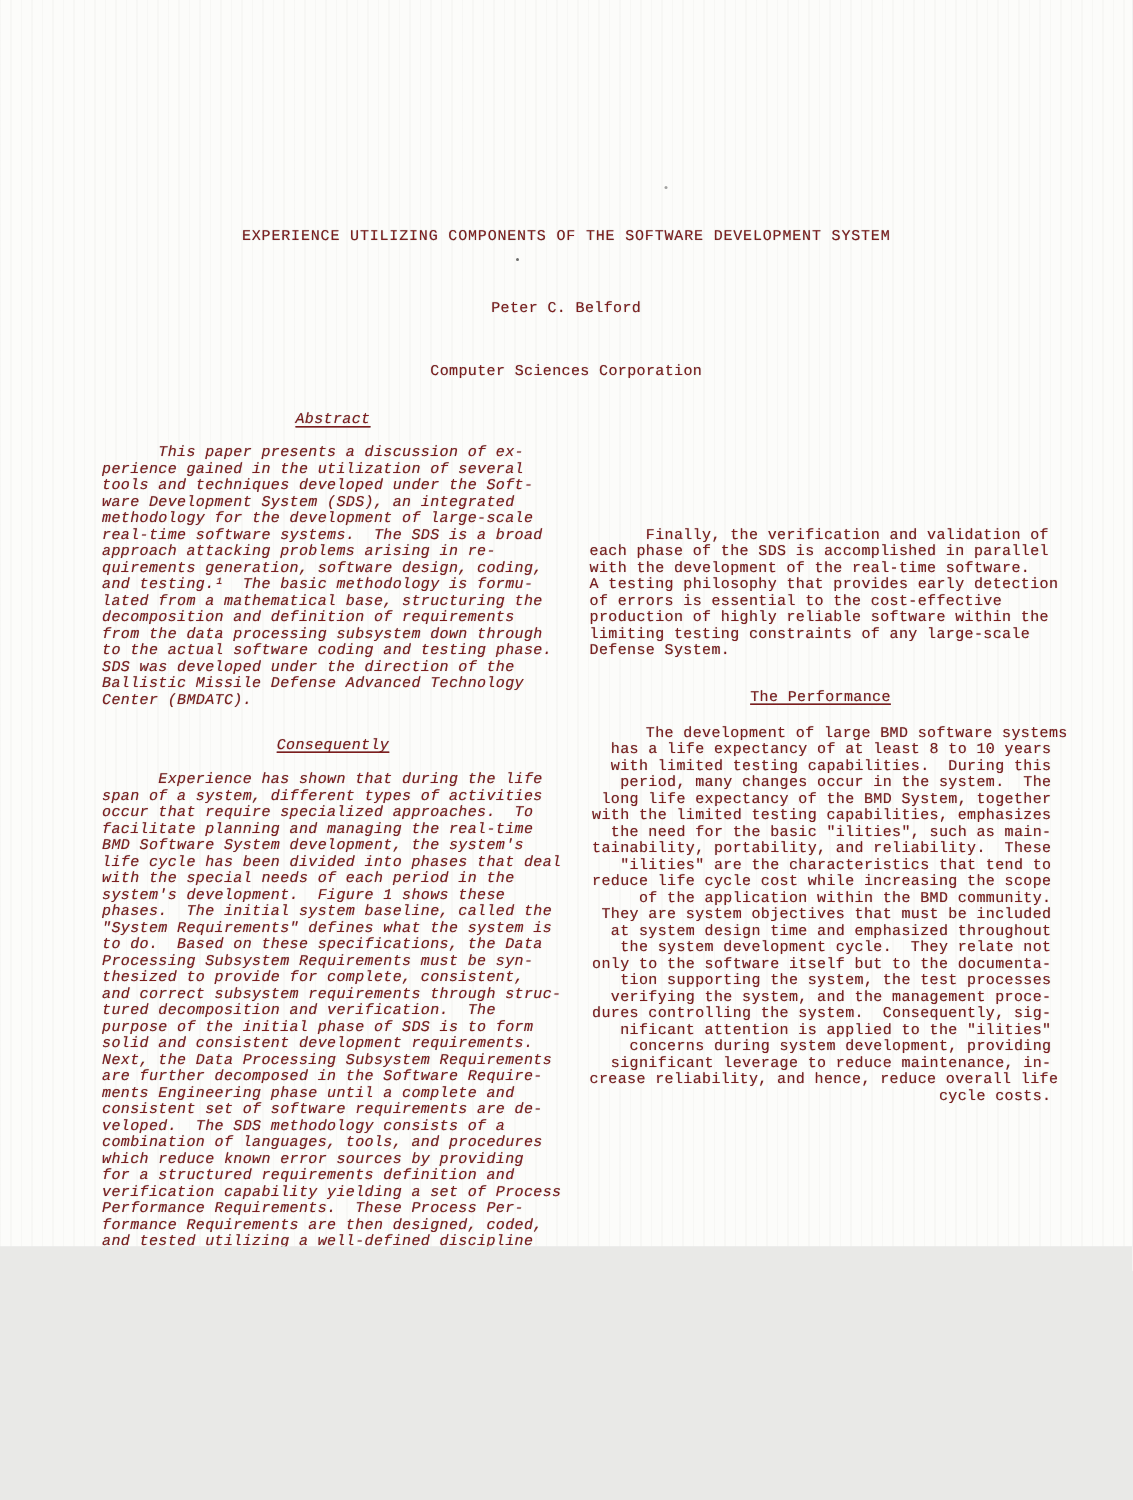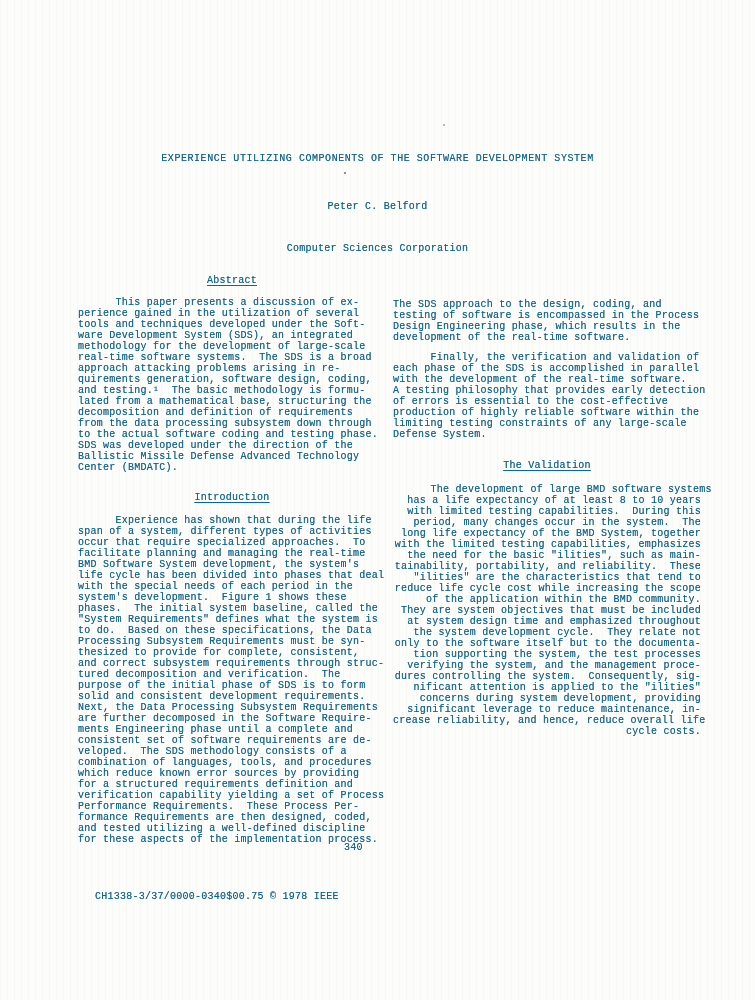--- a/index.html
+++ b/index.html
@@ -1,24 +1,24 @@
 <!DOCTYPE html>
 <html><head>
 <meta charset="utf-8">
 <style>
   html, body { margin: 0; padding: 0; background: #e9e9e7; }
   .page {
     position: relative;
     width: 755px;
-    height: 1000px;
+    height: 831px;
     margin: 0 auto;
     background: #fcfcfa;
     overflow: hidden;
     font-family: "Liberation Mono", "DejaVu Sans Mono", monospace;
-    color: #0369a1;
+    color: #7f1d1d;
   }
   
   .page::before {
     content: "";
     position: absolute;
     inset: 0;
     background-image: repeating-linear-gradient(
       90deg,
       rgba(110,110,100,0.035) 0px, rgba(110,110,100,0.035) 1px,
       rgba(0,0,0,0) 1px, rgba(0,0,0,0) 7px);
@@ -27,21 +27,21 @@
   .block {
     position: absolute;
     font-size: 10px;
     line-height: 11px;
     letter-spacing: 0.25px;
     white-space: pre;
     text-shadow: 0 0 0.6px rgba(55,55,55,0.6);
   }
   .center { text-align: center; }
   .page-wide { left: 0; width: 755px; }
-  .col-left  { left: 78px;  width: 308px; }
+  .col-left  { left: 68px;  width: 308px; font-style: italic; }
   .col-right { left: 393px; width: 308px; }
   .title-line { letter-spacing: 0.55px; }
   .heading span {
     text-decoration: underline;
     text-underline-offset: 2px;
   }
   .speck {
     position: absolute;
     background: #4a4a48;
     border-radius: 50%;
@@ -72,21 +72,21 @@
 quirements generation, software design, coding,
 and testing.¹  The basic methodology is formu-
 lated from a mathematical base, structuring the
 decomposition and definition of requirements
 from the data processing subsystem down through
 to the actual software coding and testing phase.
 SDS was developed under the direction of the
 Ballistic Missile Defense Advanced Technology
 Center (BMDATC).</div>
 
-  <div class="block col-left center heading" style="top:492px;"><span>Introduction</span></div>
+  <div class="block col-left center heading" style="top:492px;"><span>Consequently</span></div>
 
   <div class="block col-left" style="top:515px;">      Experience has shown that during the life
 span of a system, different types of activities
 occur that require specialized approaches.  To
 facilitate planning and managing the real-time
 BMD Software System development, the system's
 life cycle has been divided into phases that deal
 with the special needs of each period in the
 system's development.  Figure 1 shows these
 phases.  The initial system baseline, called the
@@ -105,35 +105,31 @@
 veloped.  The SDS methodology consists of a
 combination of languages, tools, and procedures
 which reduce known error sources by providing
 for a structured requirements definition and
 verification capability yielding a set of Process
 Performance Requirements.  These Process Per-
 formance Requirements are then designed, coded,
 and tested utilizing a well-defined discipline
 for these aspects of the implementation process.</div>
 
-  <div class="block col-right" style="top:299px;">The SDS approach to the design, coding, and
-testing of software is encompassed in the Process
-Design Engineering phase, which results in the
-development of the real-time software.</div>
 
   <div class="block col-right" style="top:352px;">      Finally, the verification and validation of
 each phase of the SDS is accomplished in parallel
 with the development of the real-time software.
 A testing philosophy that provides early detection
 of errors is essential to the cost-effective
 production of highly reliable software within the
 limiting testing constraints of any large-scale
 Defense System.</div>
 
-  <div class="block col-right center heading" style="top:460px;"><span>The Validation</span></div>
+  <div class="block col-right center heading" style="top:460px;"><span>The Performance</span></div>
 
   <div class="block col-right" style="top:484px;text-align:right;">      The development of large BMD software systems
 has a life expectancy of at least 8 to 10 years
 with limited testing capabilities.  During this
 period, many changes occur in the system.  The
 long life expectancy of the BMD System, together
 with the limited testing capabilities, emphasizes
 the need for the basic "ilities", such as main-
 tainability, portability, and reliability.  These
 "ilities" are the characteristics that tend to

